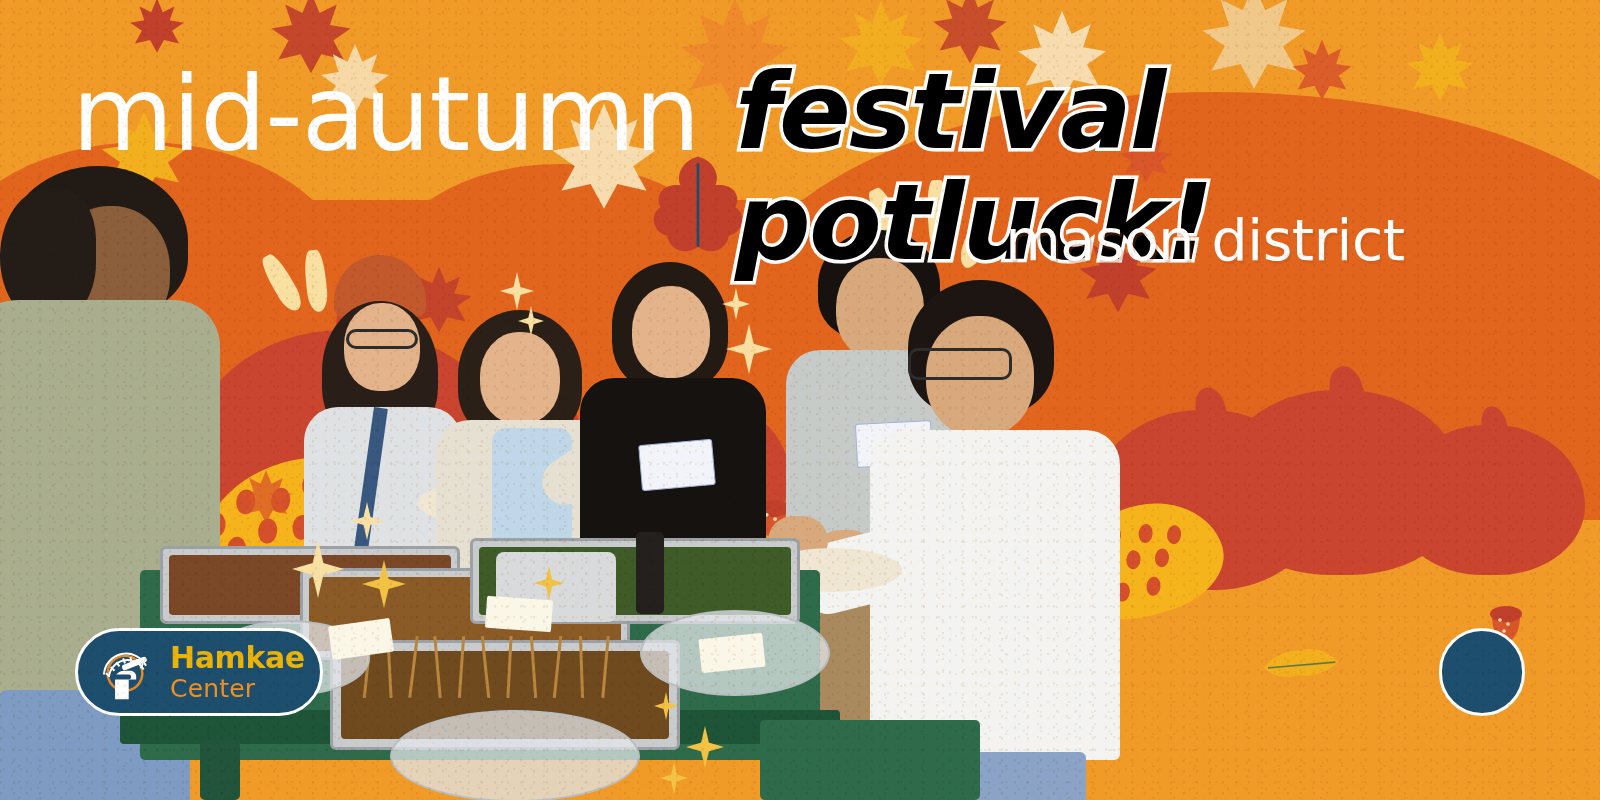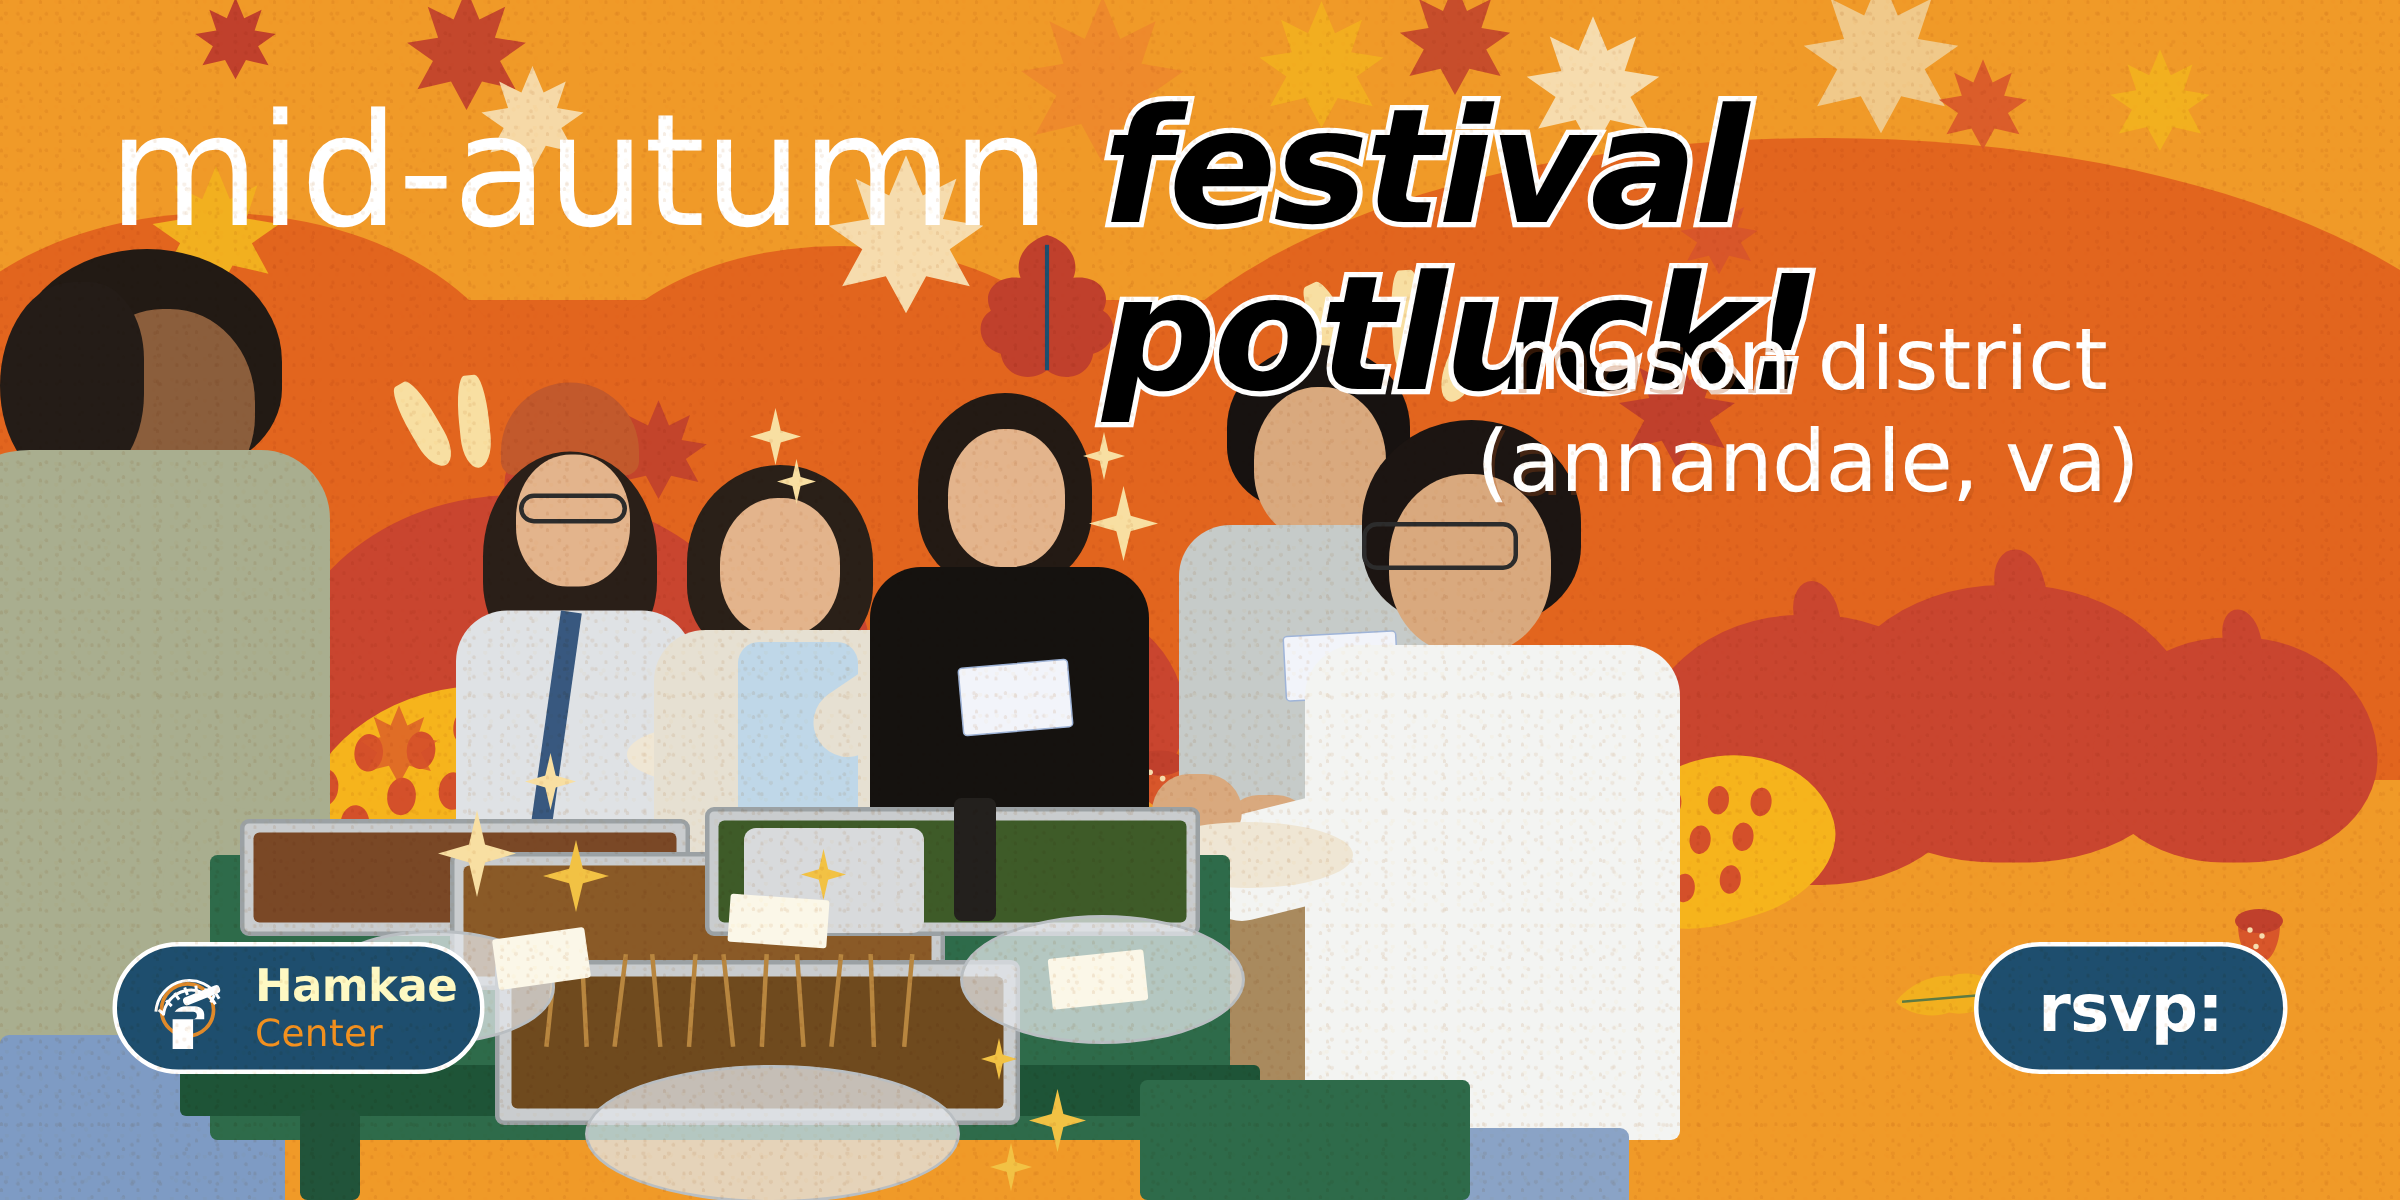--- a/index.html
+++ b/index.html
@@ -164,21 +164,21 @@
   .rsvp .url{color:#F2911F;font-style:italic;}
 
   
   .logo{
     position:absolute;left:75px;top:628px;height:88px;width:248px;
     display:flex;align-items:center;gap:14px;padding:0 18px 0 16px;
     background:#1E4E6E;border:3px solid #ffffff;border-radius:46px;
   }
   .logo .mark{position:relative;width:62px;height:62px;flex:0 0 62px;}
   .logo .words{display:flex;flex-direction:column;line-height:1;}
-  .logo .w1{color:#fef9c3;font-size:30px;font-weight:bold;letter-spacing:-.4px;
+  .logo .w1{color:#eab308;font-size:30px;font-weight:bold;letter-spacing:-.4px;
     font-family:"DejaVu Sans", sans-serif;}
   .logo .w2{color:#F2911F;font-size:25px;font-weight:400;letter-spacing:.2px;margin-top:3px;
     font-family:"DejaVu Sans", sans-serif;}
 </style>
 </head>
 <body>
 
 <div id="poster">
 
   <div class="bg-base"></div>
@@ -425,28 +425,26 @@
   <div class="sparkle" style="left:500px;top:272px;width:34px;height:38px;"></div>
   <div class="sparkle" style="left:518px;top:306px;width:26px;height:30px;"></div>
 
   <div class="title-row">
     <span class="t-mid">mid-autumn</span>
     <span class="t-fest">festival potluck!</span>
   </div>
 
   <div class="venue">
     <div>mason district</div>
-    <div>(annandale, va)</div>
   </div>
 
   <div class="when">
   </div>
 
   <div class="rsvp">
-    <span class="lbl">rsvp:</span>
   </div>
 
   <div class="logo">
     <span class="mark">
       <svg viewBox="0 0 100 100" width="62" height="62">
         <circle cx="50" cy="52" r="28" fill="none" stroke="#E08A2A" stroke-width="4"></circle>
         <g fill="none" stroke="#ffffff" stroke-width="3.2">
           <path d="M16 54 A36 36 0 0 1 84 40"></path>
           <path d="M24 58 A30 30 0 0 1 80 46"></path>
           <path d="M19 52 L25 57 M27 42 L33 48 M36 34 L41 41 M47 28 L50 36 M59 26 L60 35 M70 29 L68 38 M79 36 L75 44"></path>

